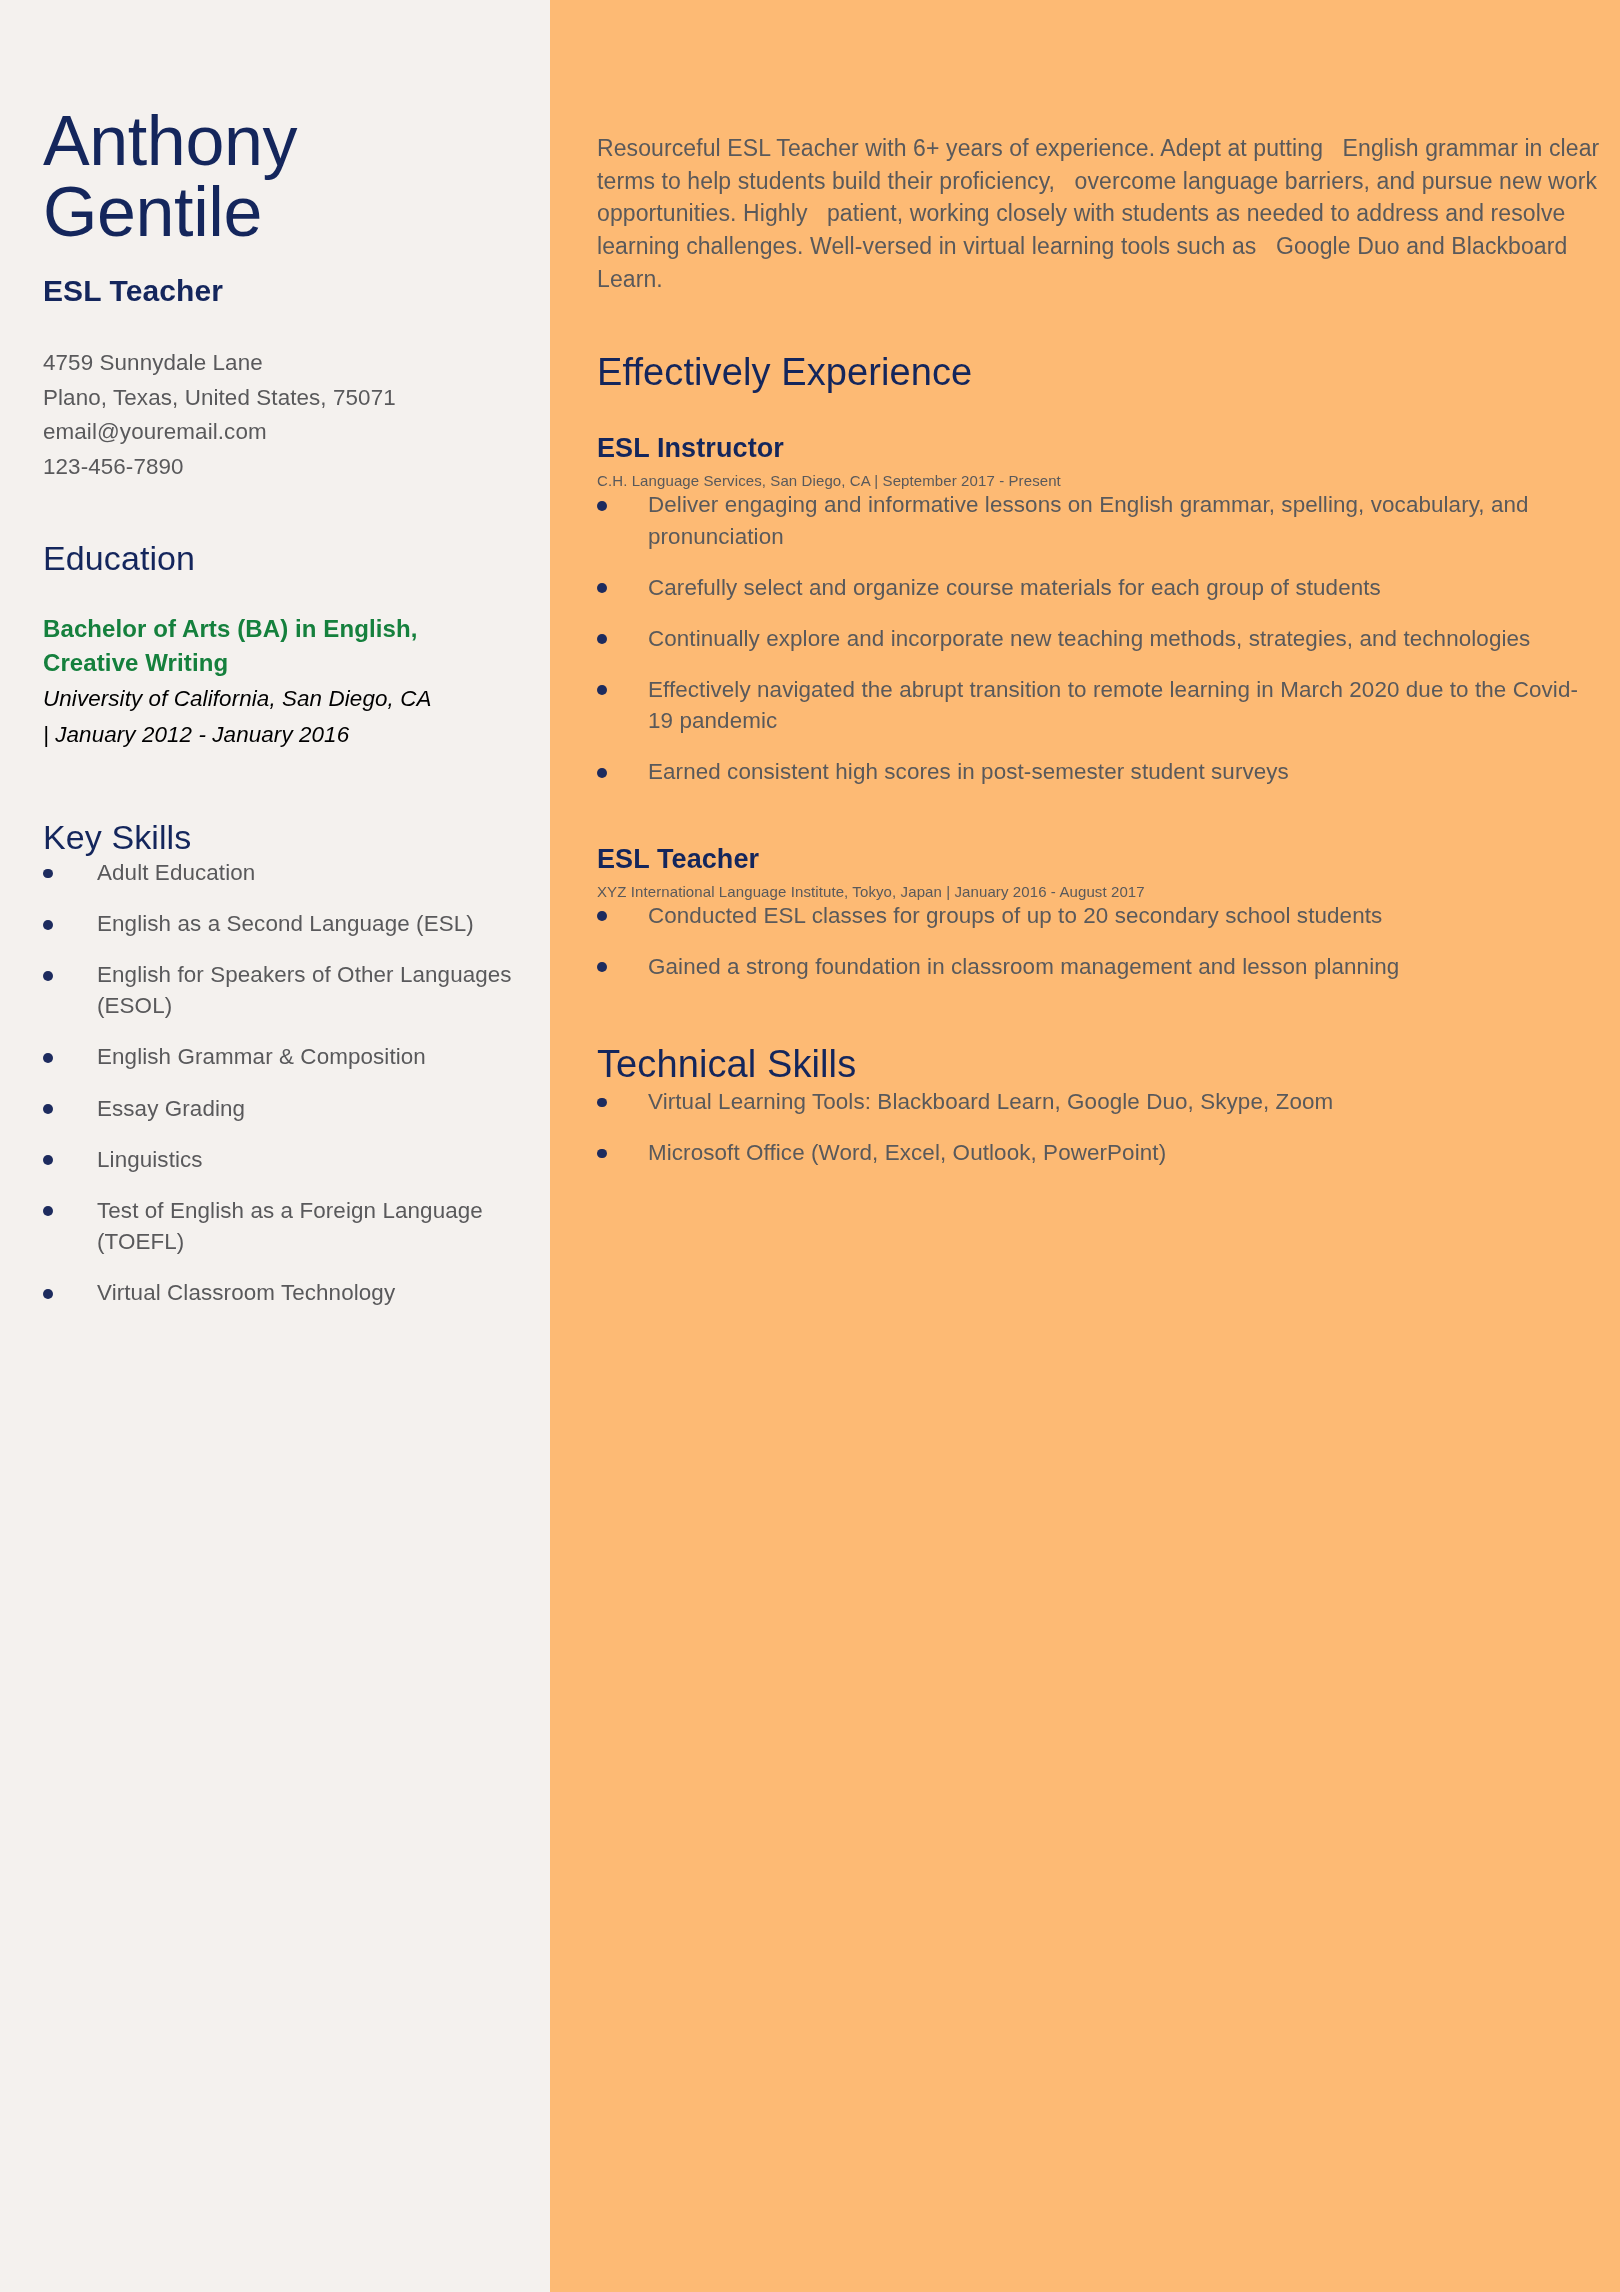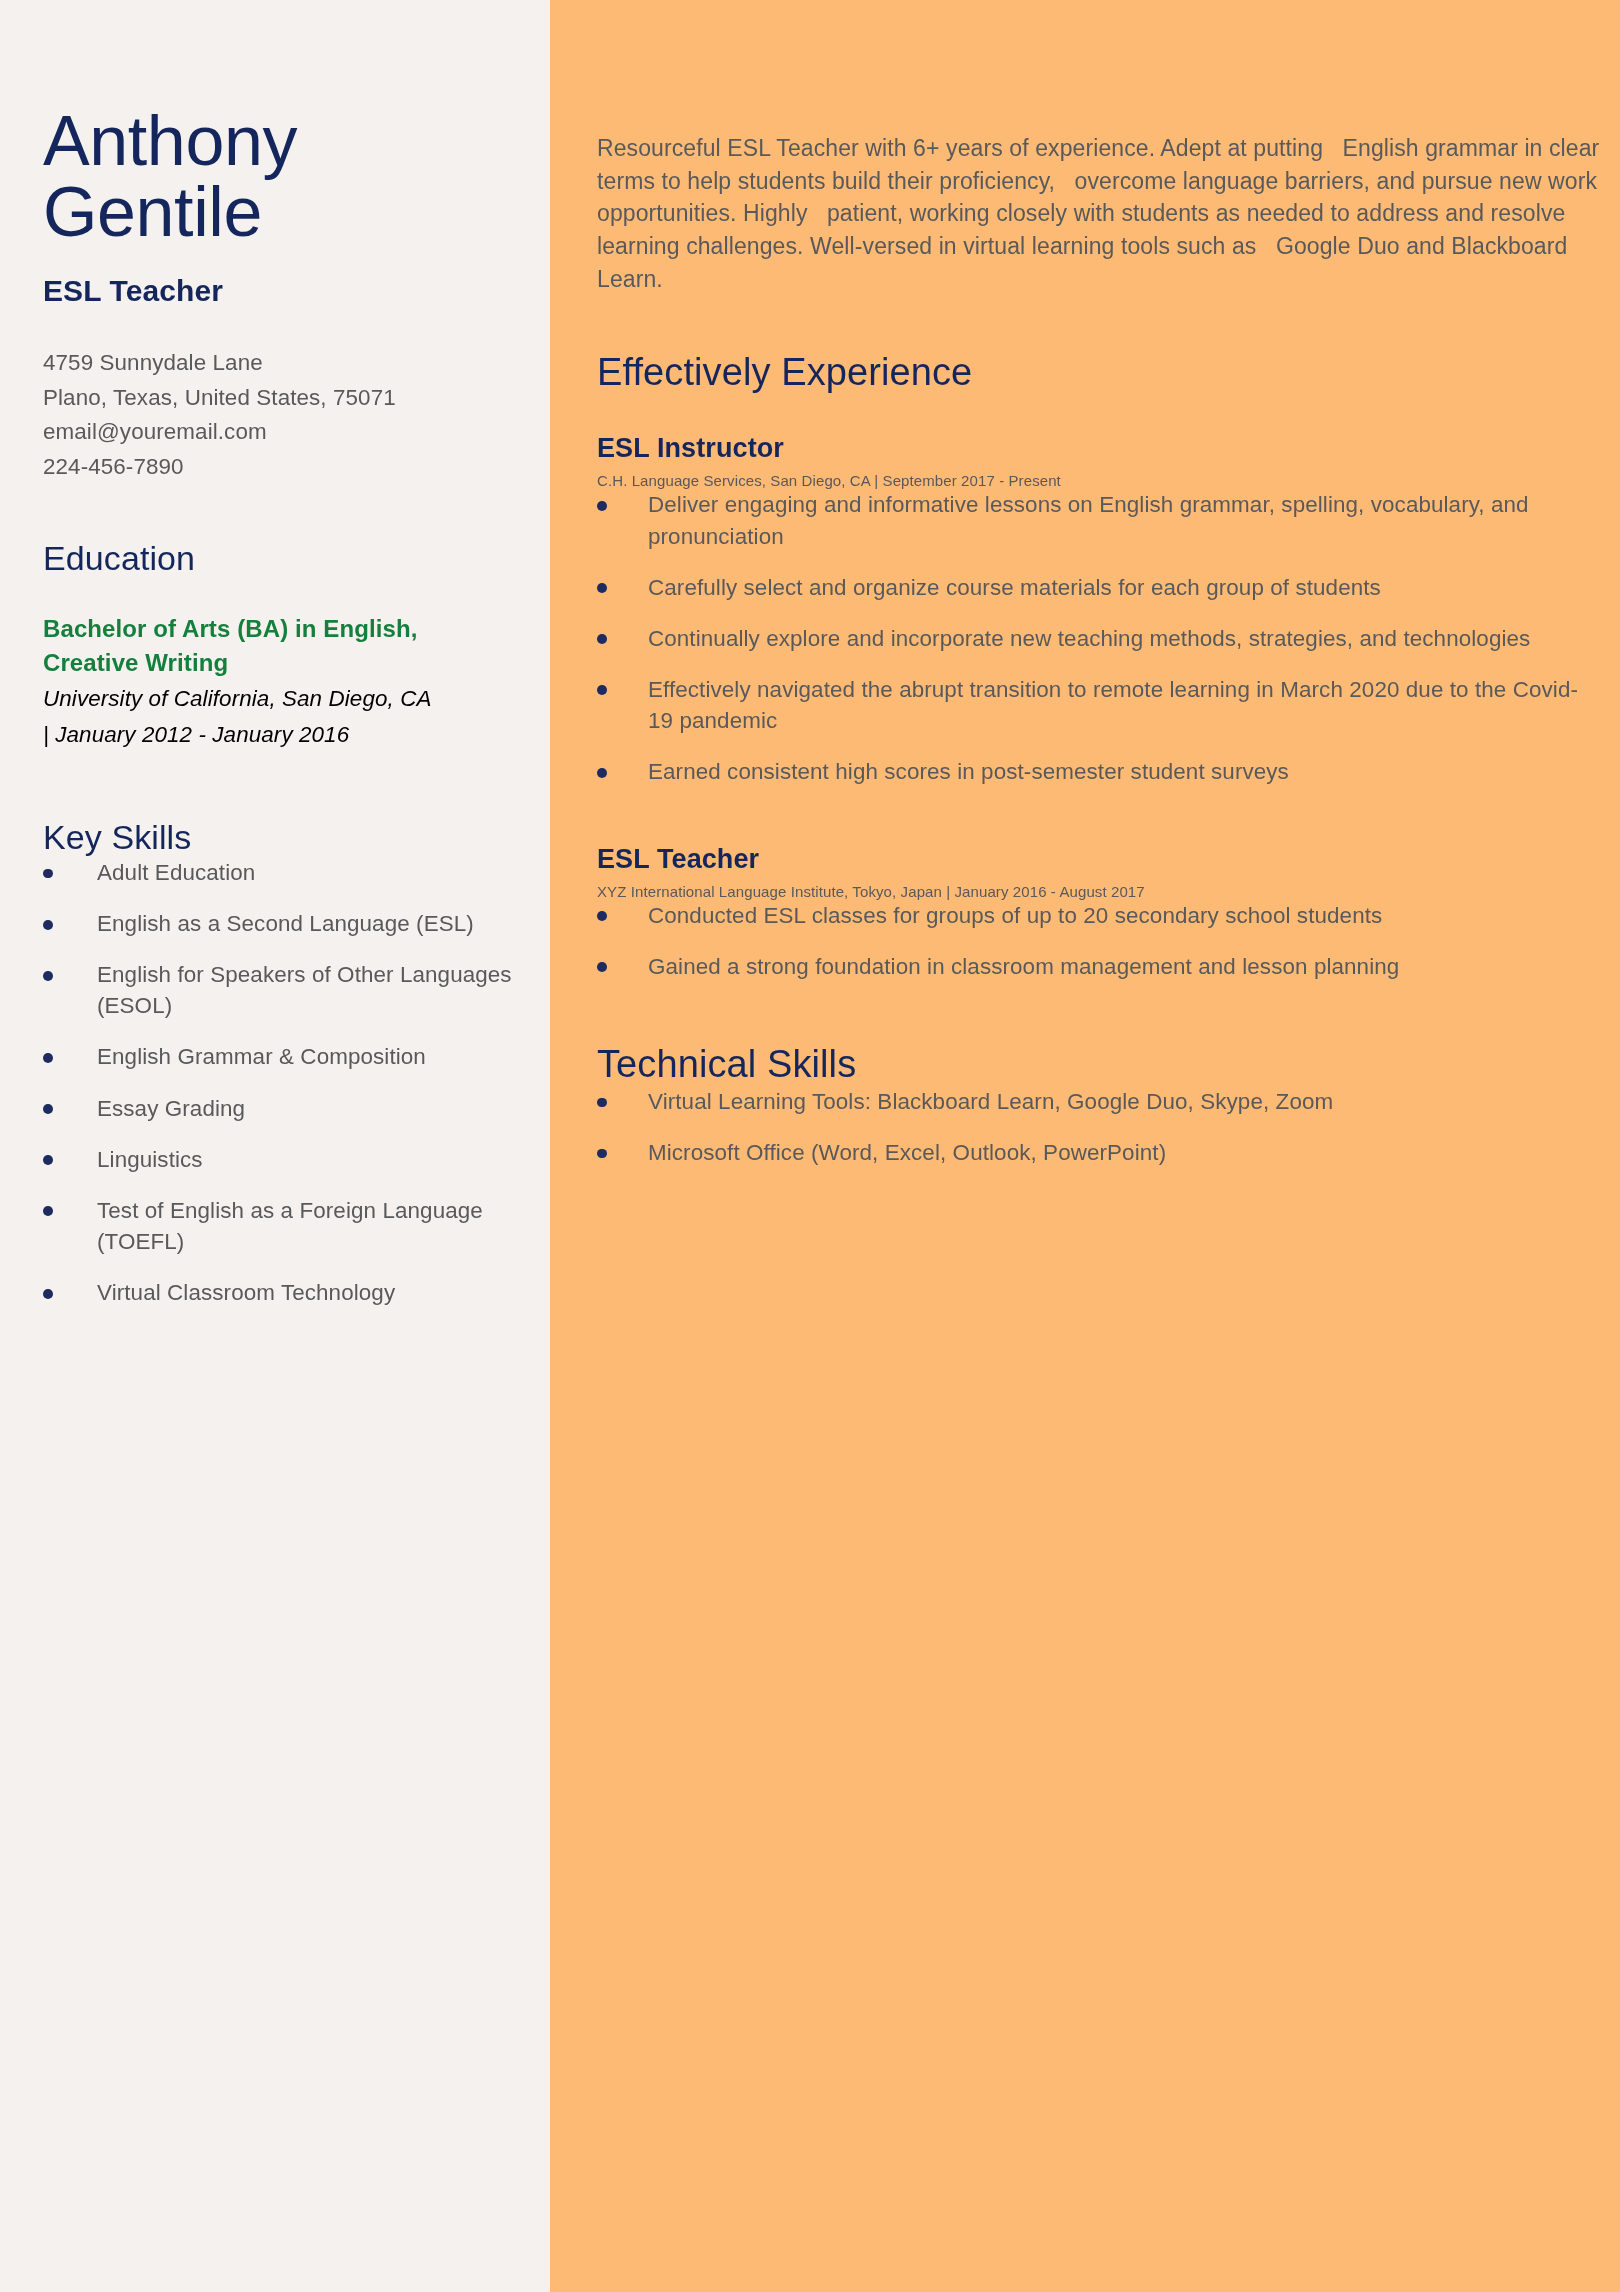--- a/index.html
+++ b/index.html
@@ -204,21 +204,21 @@
         <span class="ln">Anthony</span>
         <span class="ln">Gentile</span>
       </h1>
 
       <div class="job-title">ESL Teacher</div>
 
       <div class="contact">
         <div>4759 Sunnydale Lane</div>
         <div>Plano, Texas, United States, 75071</div>
         <div>email@youremail.com</div>
-        <div>224-456-7890</div>
+        <div>123-456-7890</div>
       </div>
 
       <h2 class="side-heading">Education</h2>
       <div class="edu-block">
         <div class="edu-degree">Bachelor of Arts (BA) in English, Creative Writing</div>
         <div class="edu-meta">University of California, San Diego, CA</div>
         <div class="edu-meta">| January 2012 - January 2016</div>
       </div>
 
       <h2 class="side-heading skills-heading">Key Skills</h2>

